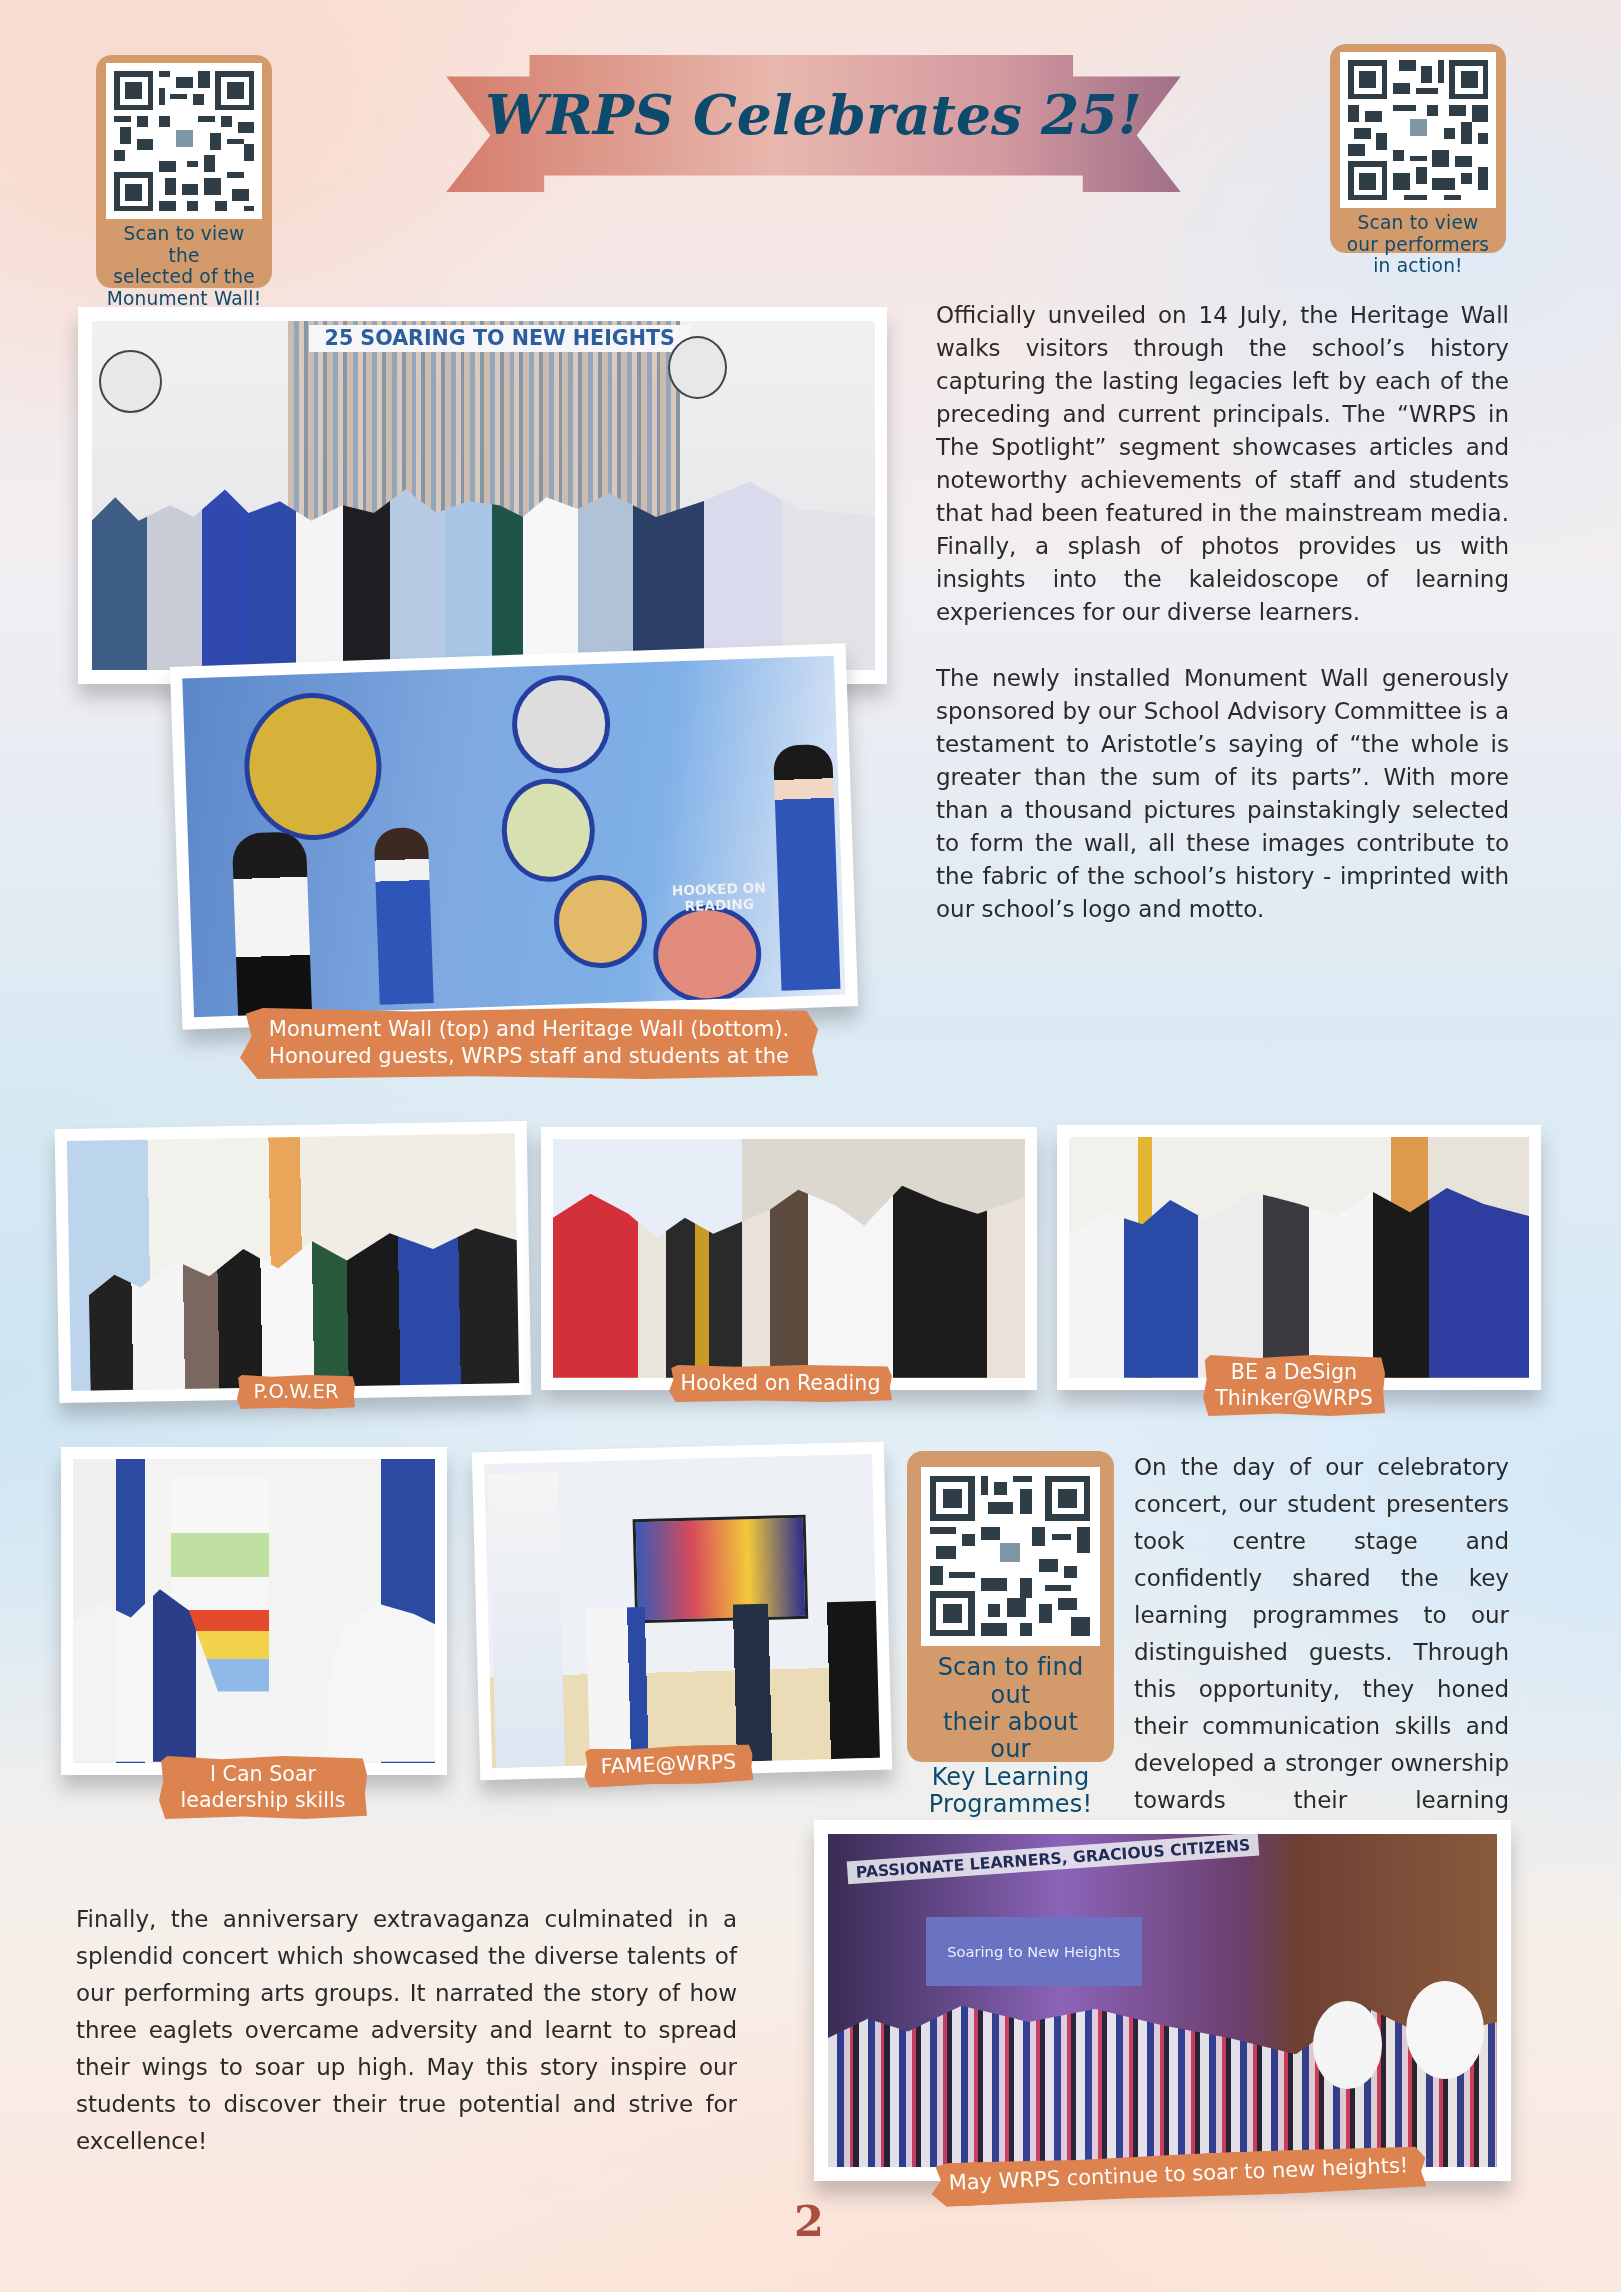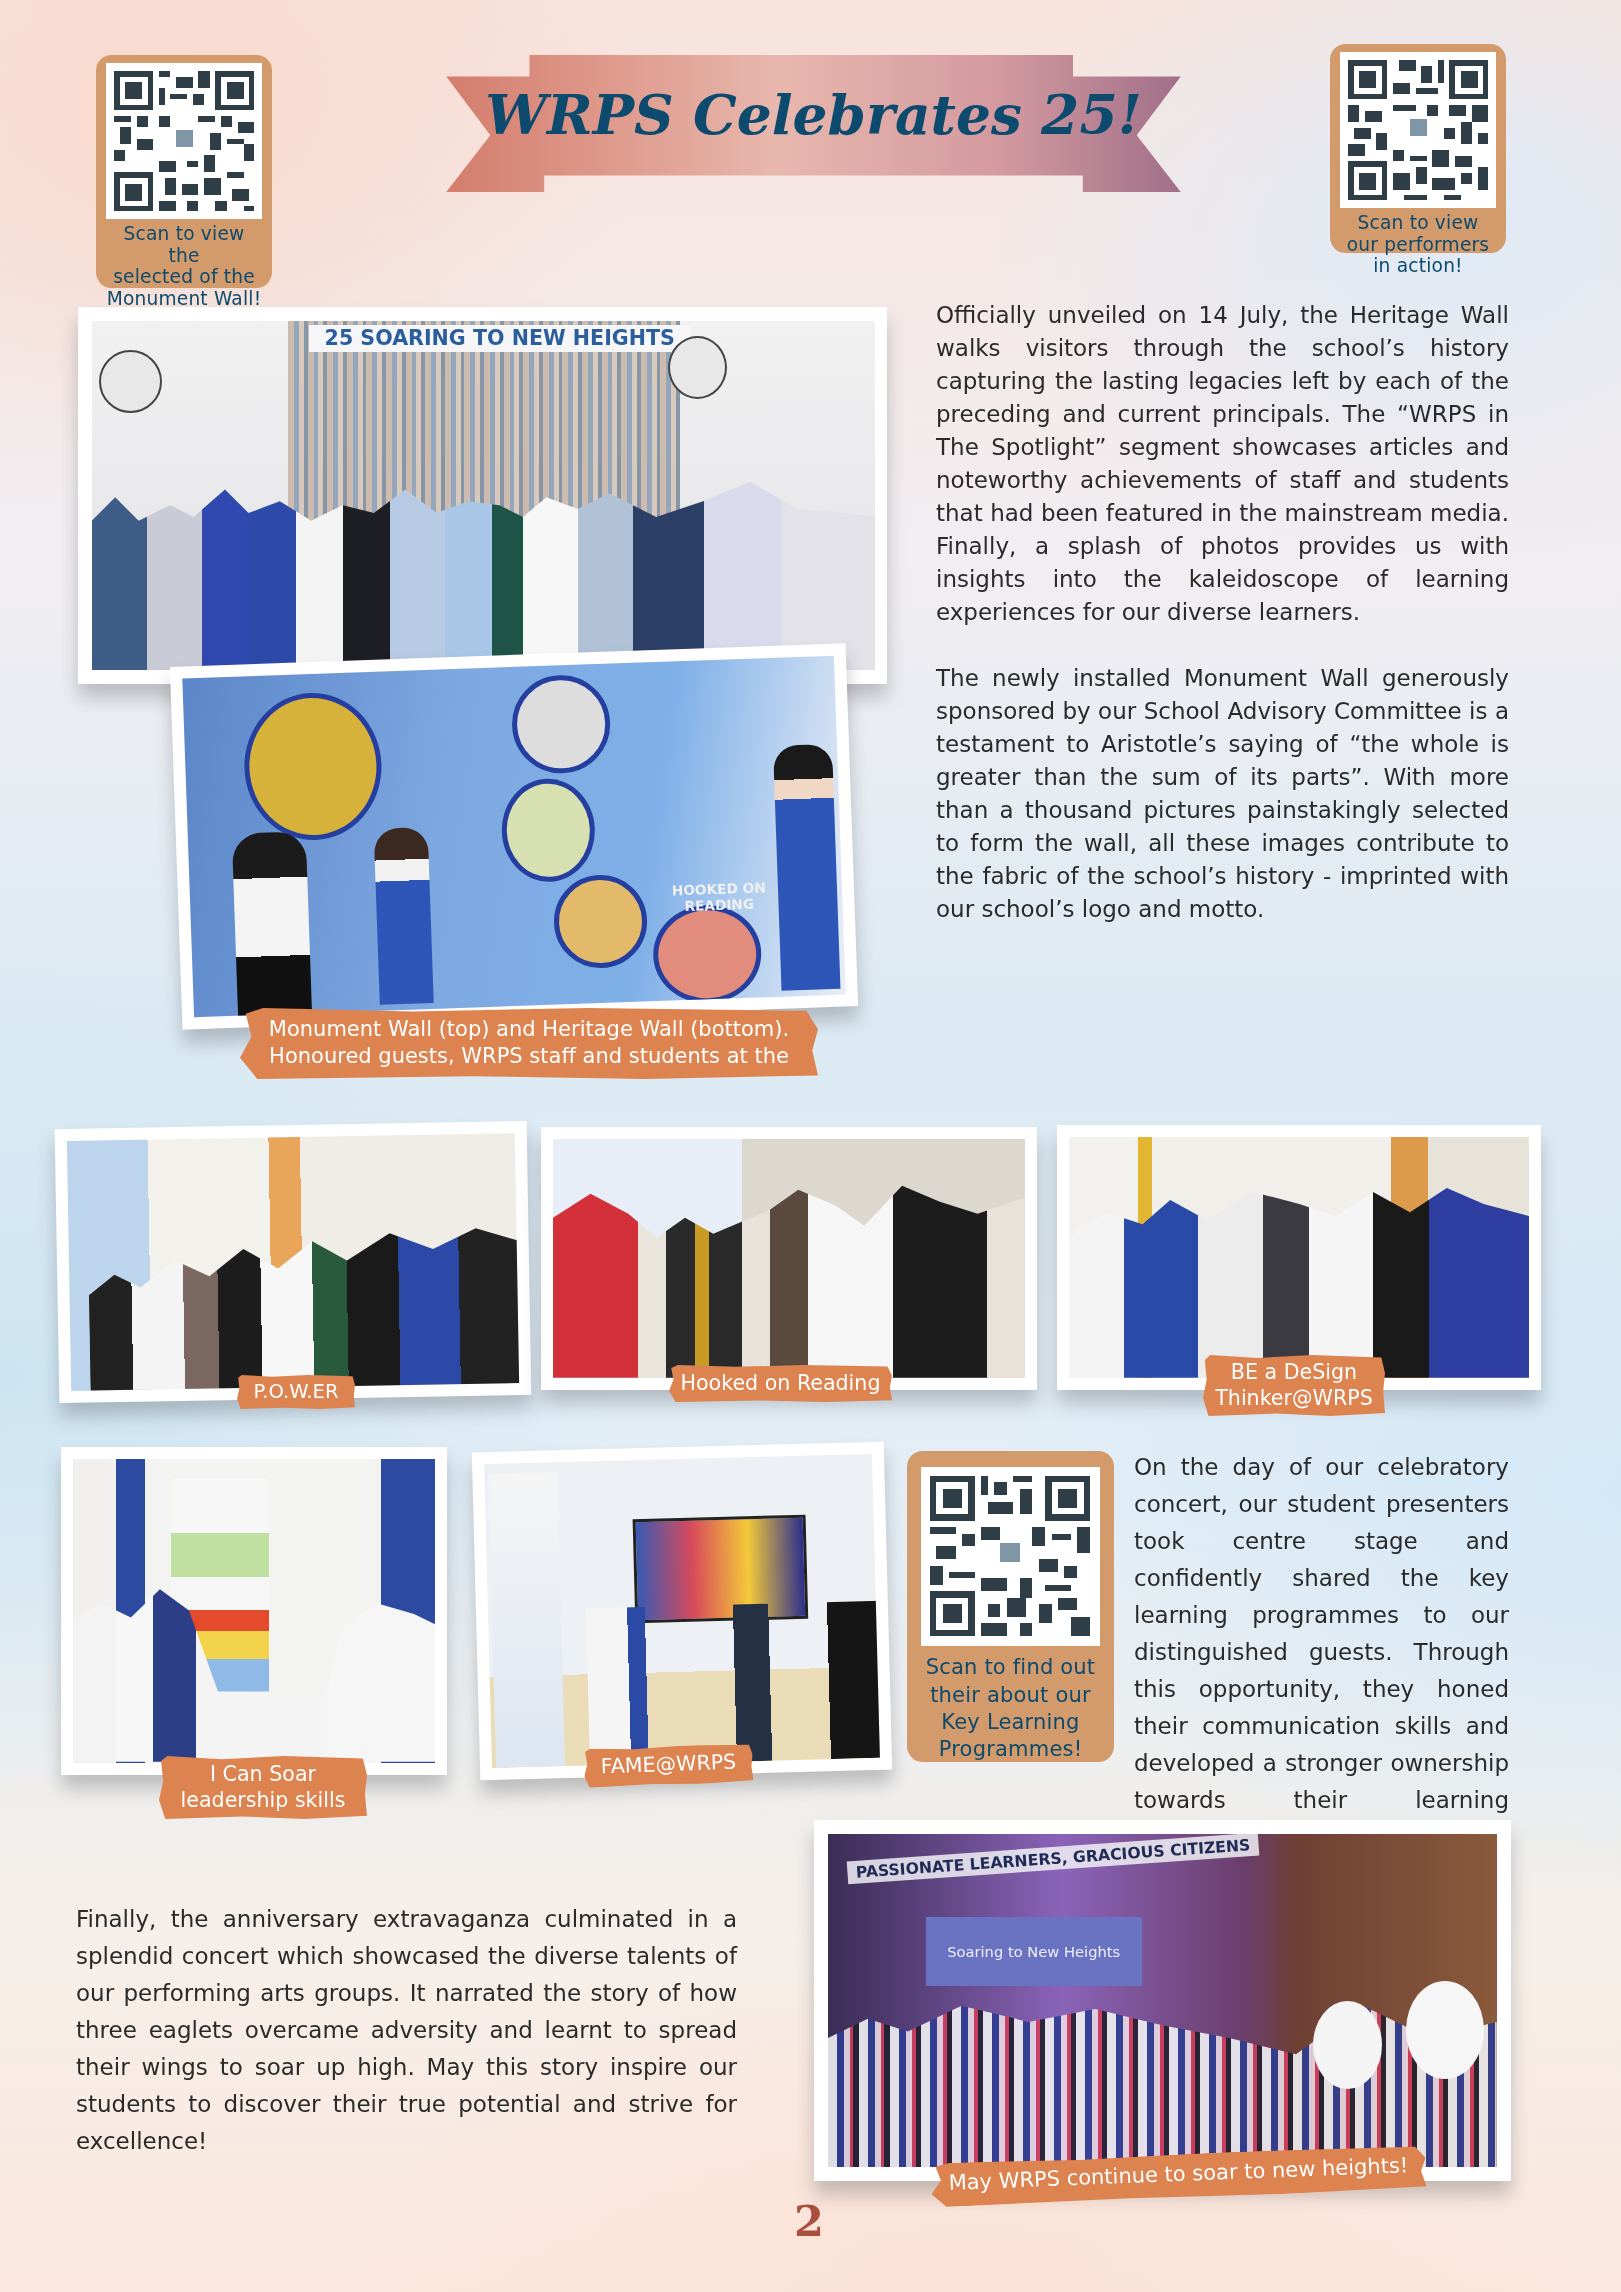--- a/index.html
+++ b/index.html
@@ -261,21 +261,21 @@
         <rect x="17" y="20" width="2" height="3"></rect>
           <rect x="20" y="19" width="3" height="2"></rect>
           <rect x="22" y="22" width="3" height="3"></rect>
         <rect x="8" y="23" width="4" height="2"></rect>
           <rect x="14" y="23" width="2" height="2"></rect>
       </g>
       <rect x="10" y="10" width="5" height="5" fill="#fff"></rect>
       <rect x="11" y="10.5" width="3" height="3" fill="#7f96a6"></rect>
     </svg>
   </div>
-  <div class="qr-caption" style="font-size:21px; line-height:27.4px; margin-top:7.8px;">
+  <div class="qr-caption" style="font-size:24px; line-height:27.4px; margin-top:7.8px;">
     <div>Scan to find out</div>
     <div>their about our</div>
     <div>Key Learning</div>
     <div>Programmes!</div>
   </div>
 </div>
 
 <div class="body-text" style="left:1134px; top:1449px; width:375px; line-height:37px;">
   <p>On the day of our celebratory concert, our student presenters took centre stage and confidently shared the key learning programmes to our distinguished guests. Through this opportunity, they honed their communication skills and developed a stronger ownership towards their learning experiences.</p>
 </div>

